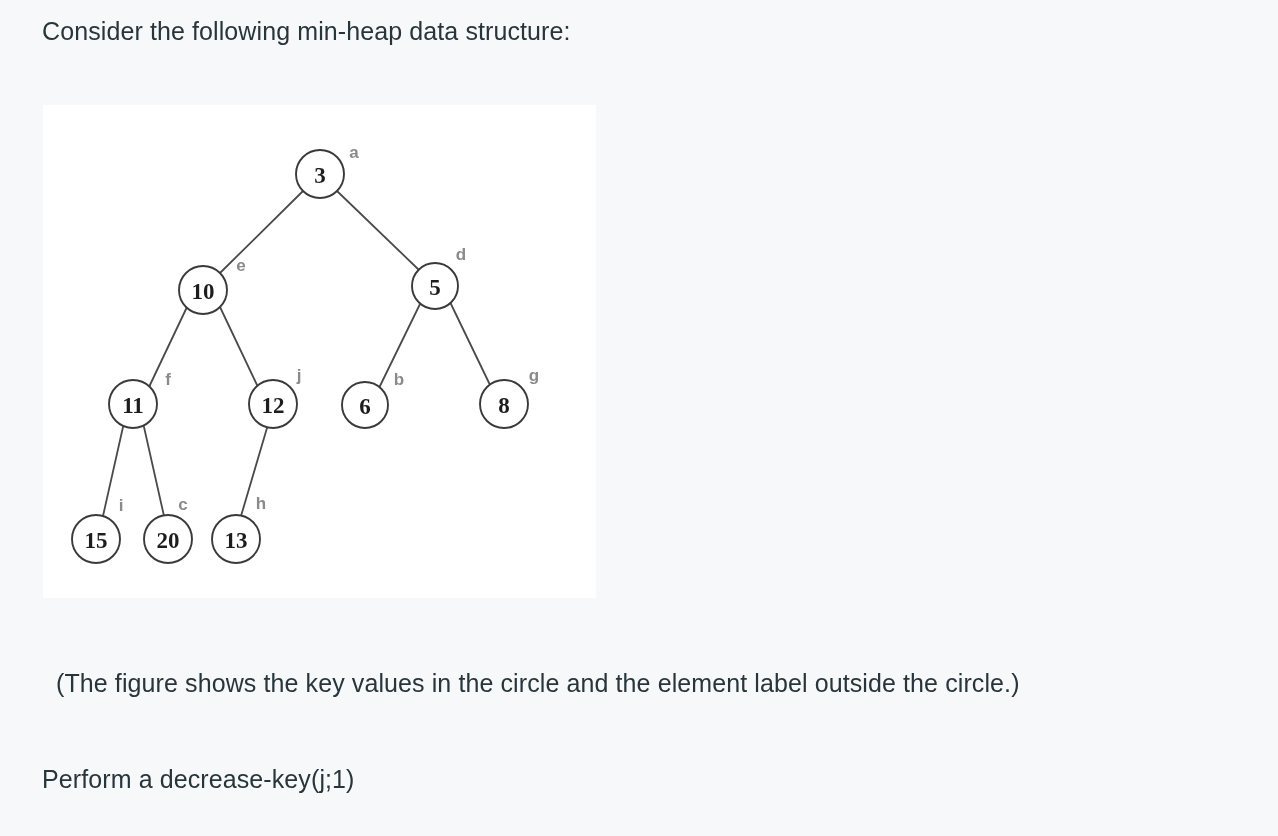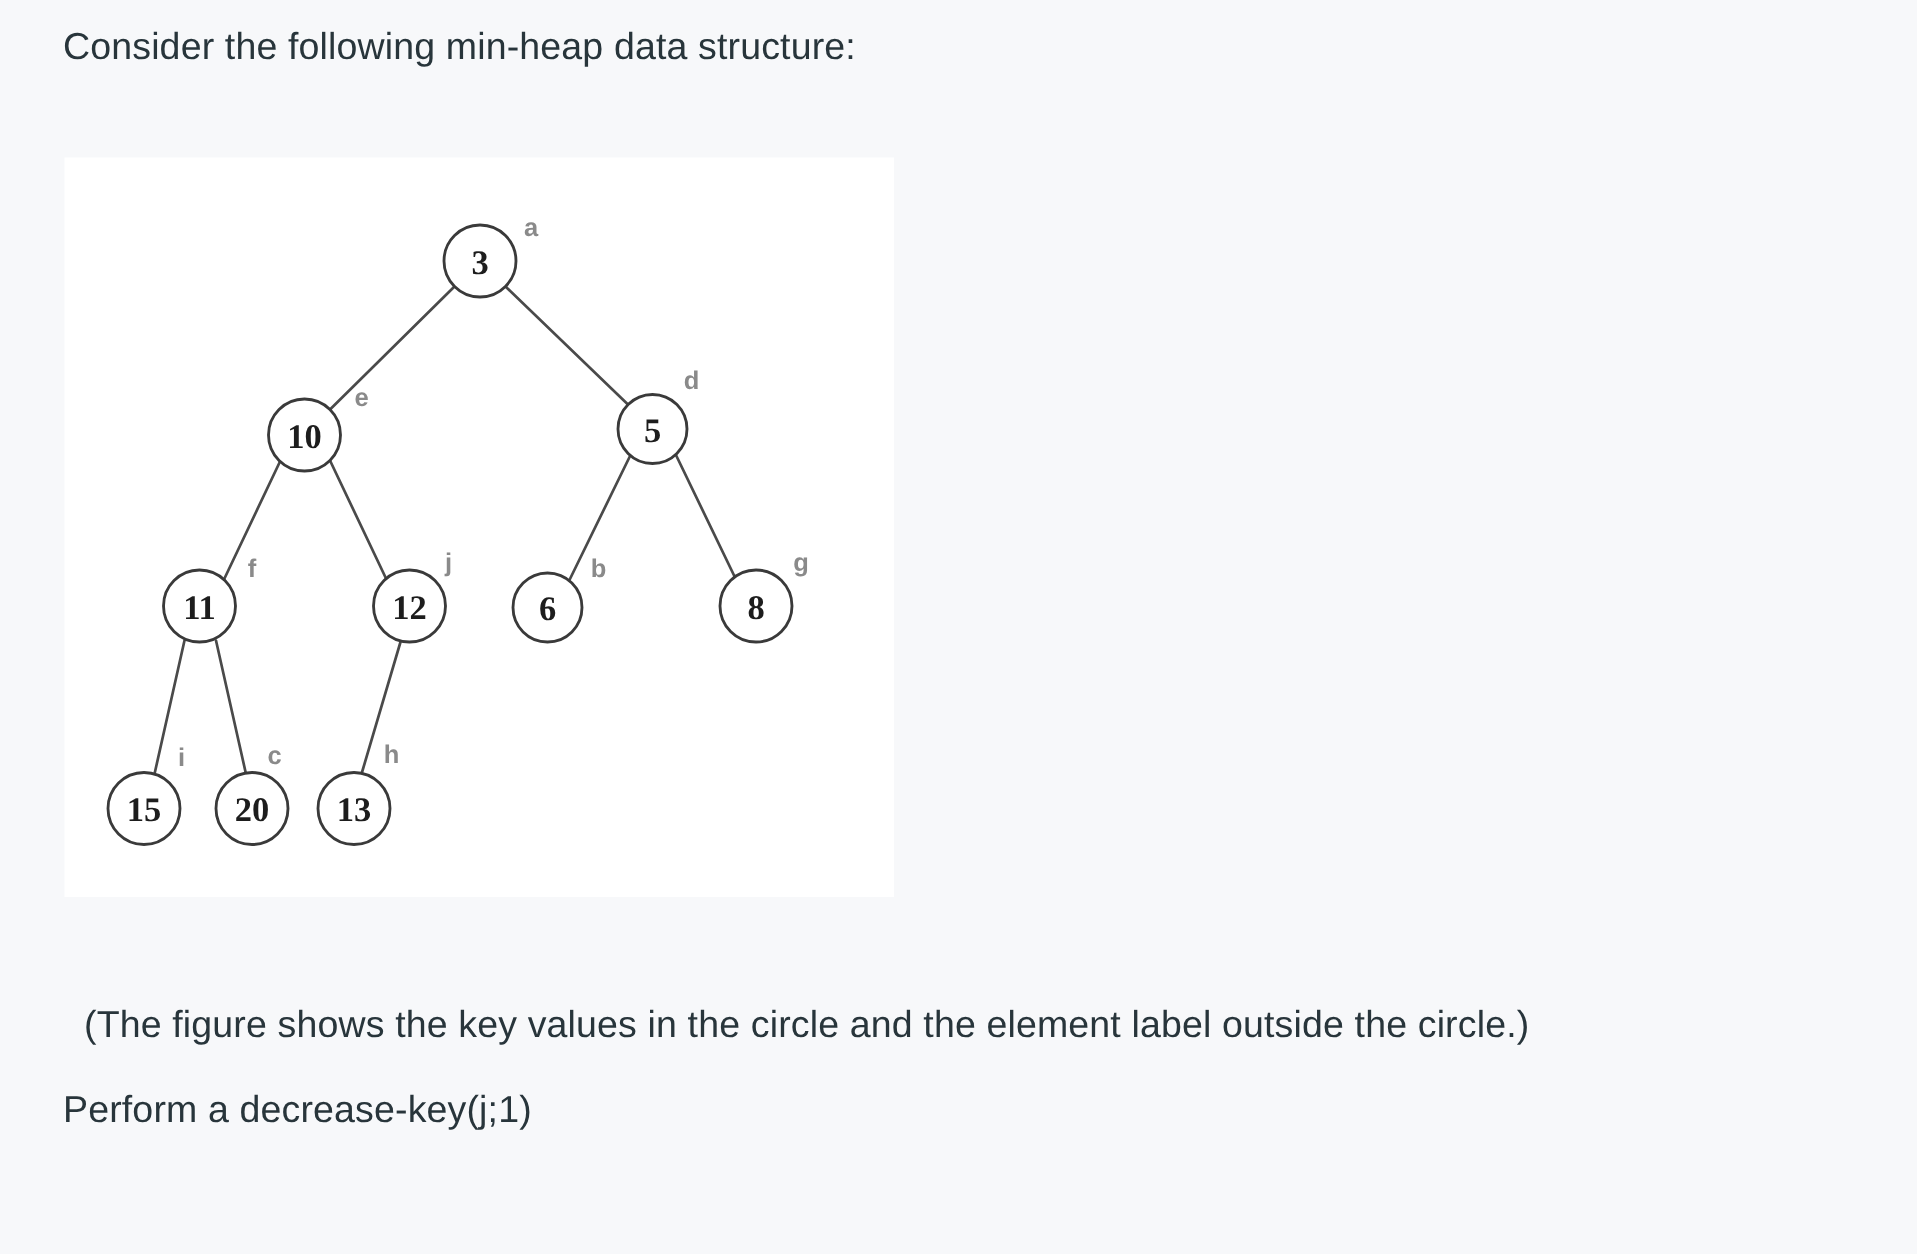--- a/index.html
+++ b/index.html
@@ -22,21 +22,21 @@
   .prompt-line {
     position: absolute;
     font-size: 25px;
     line-height: 30px;
     letter-spacing: 0.1px;
     color: #28353b;
     white-space: nowrap;
   }
   #intro-text { left: 42px; top: 16px; }
   #caption-text { left: 56px; top: 668px; }
-  #task-text { left: 42px; top: 725px; }
+  #task-text { left: 42px; top: 764px; }
 
   .figure-frame {
     position: absolute;
     left: 43px;
     top: 105px;
     width: 553px;
     height: 493px;
     background: #ffffff;
   }
   .figure-frame svg {

